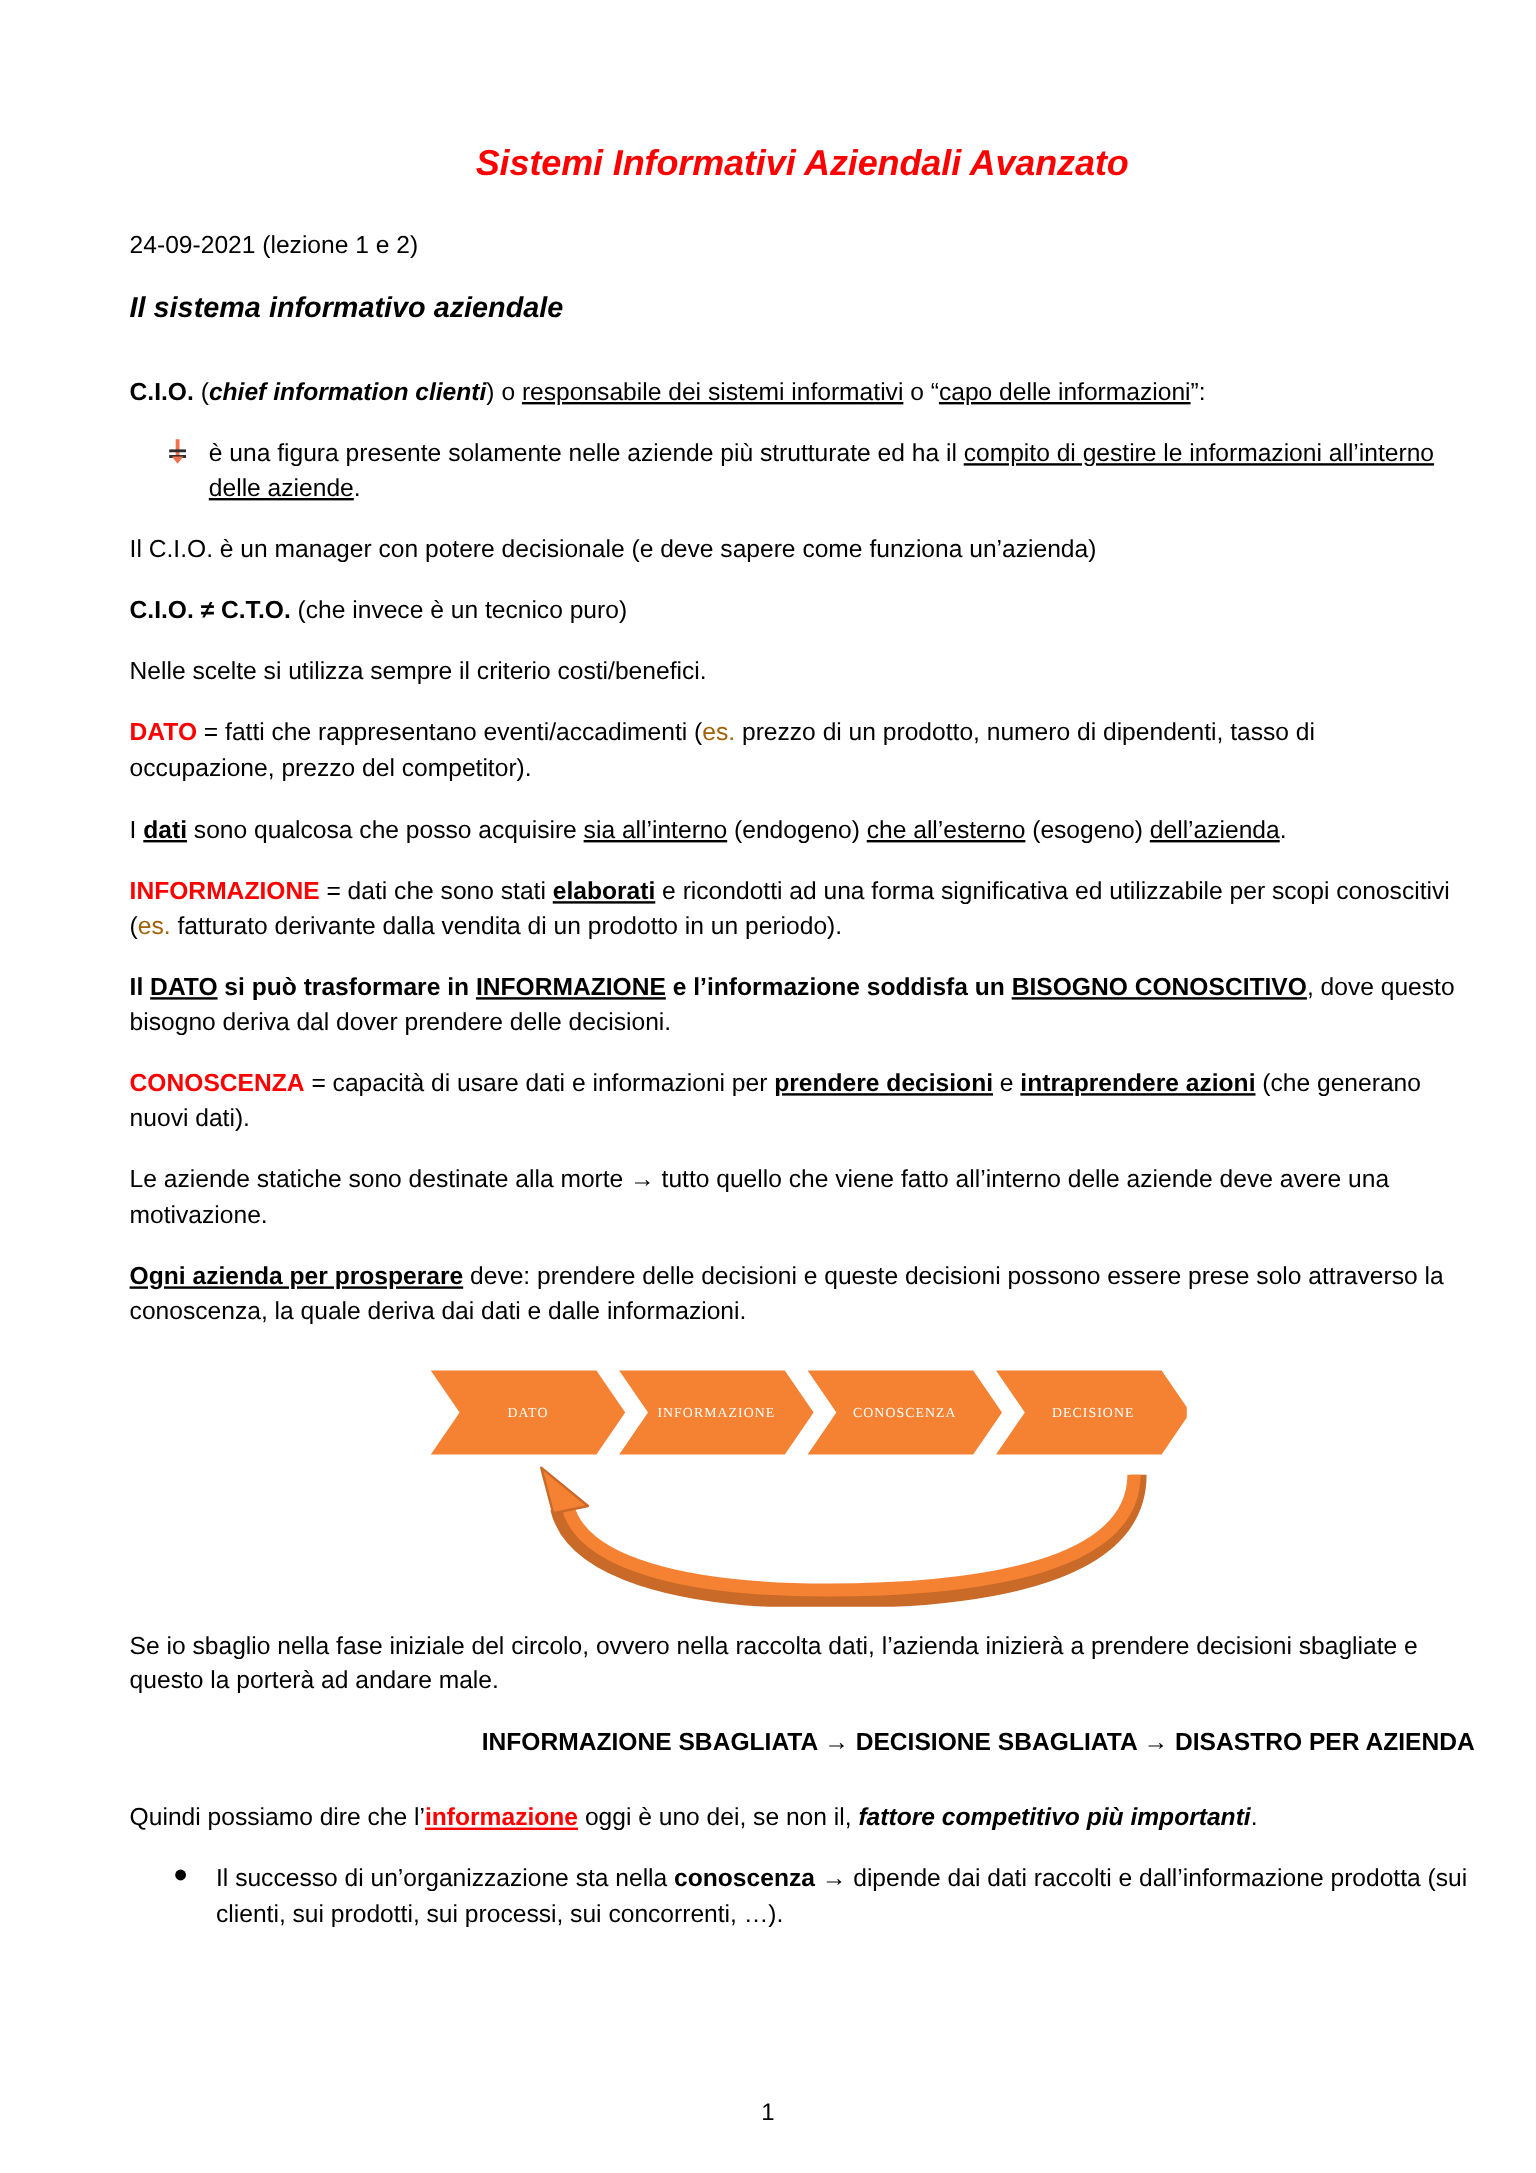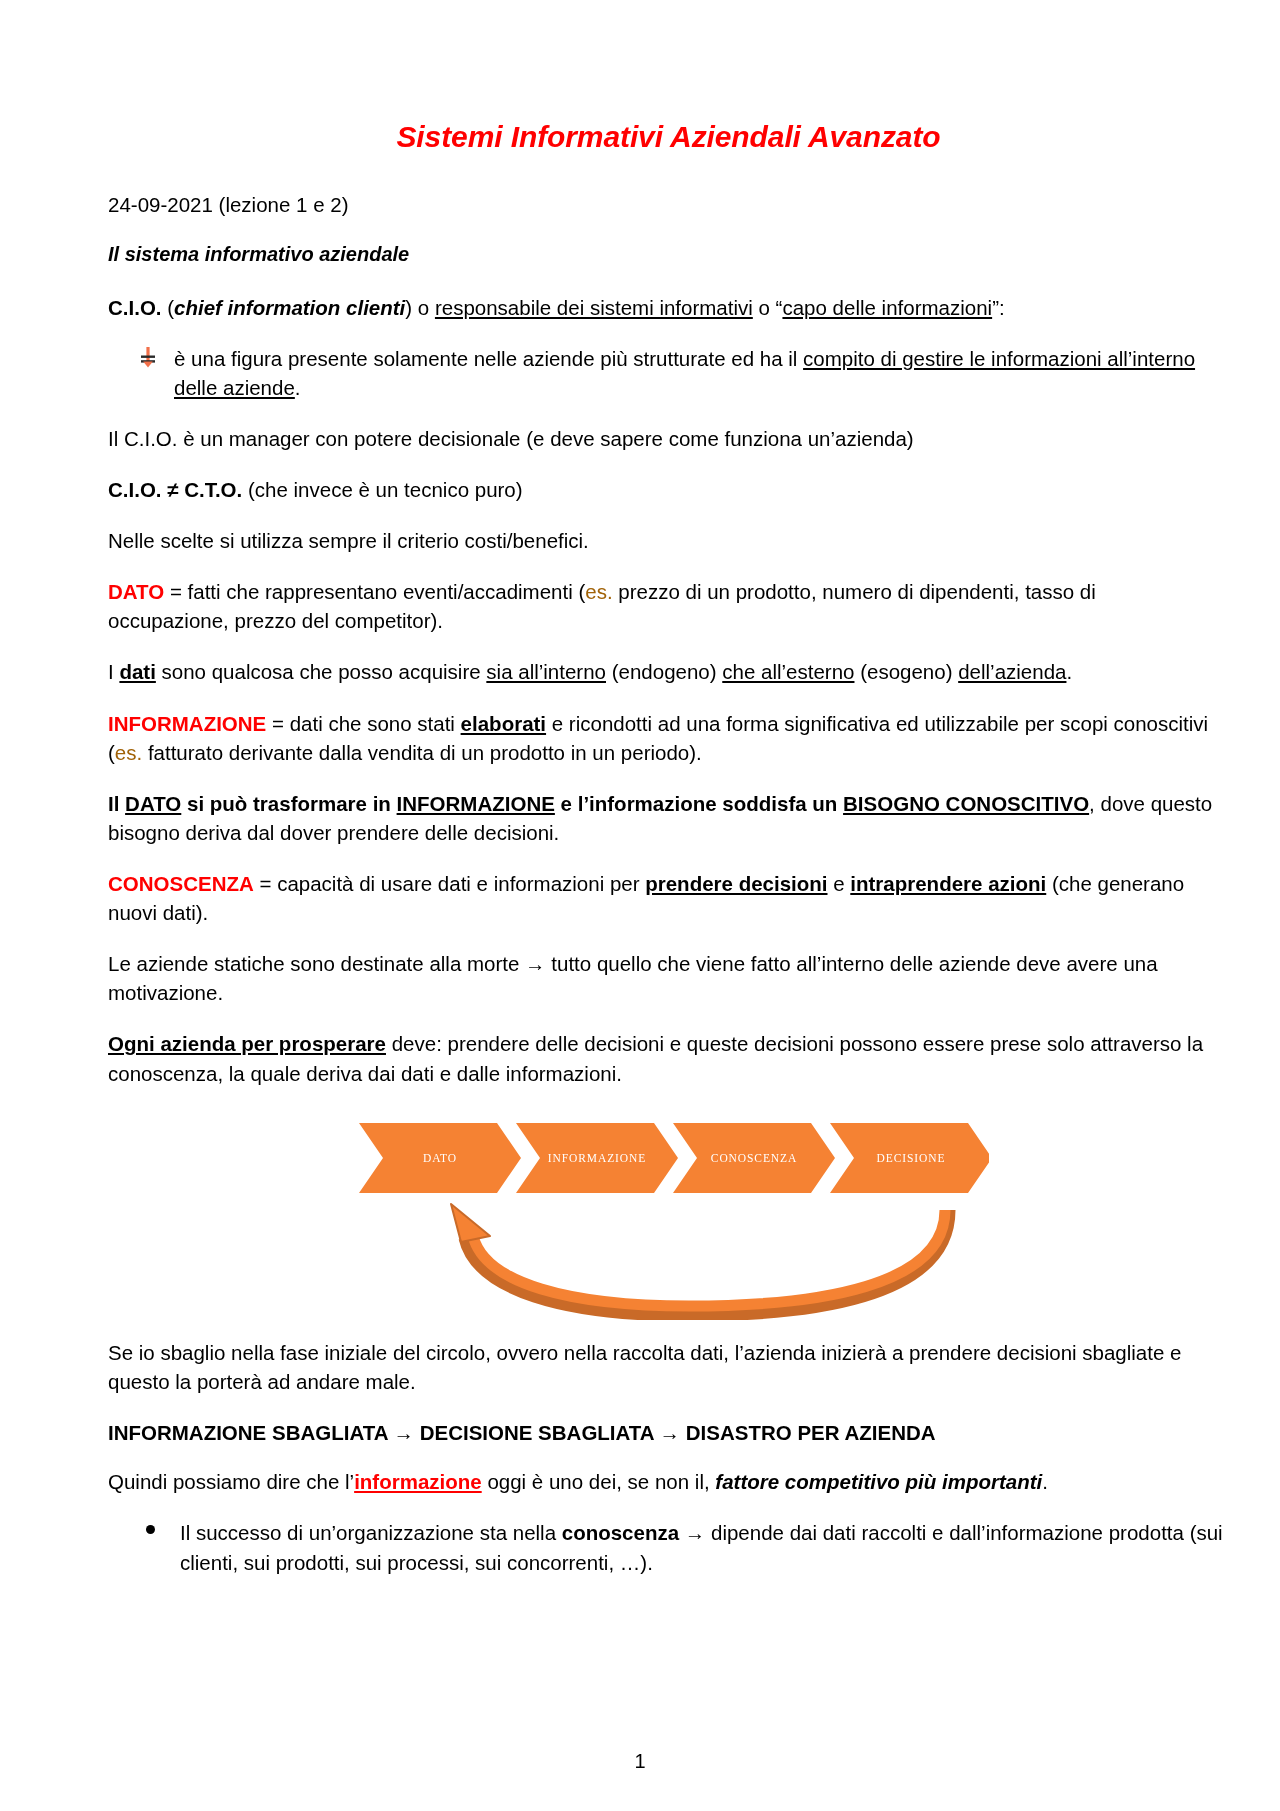--- a/index.html
+++ b/index.html
@@ -31,24 +31,24 @@
     line-height: 1.25;
     margin: 0 0 34px 0;
     letter-spacing: -0.1px;
   }
   p.body-line {
     font-size: 20.5px;
     line-height: 1.42;
     margin: 0 16px 22px 0;
   }
   h2.section-head {
-    font-size: 20px;
+    font-size: 24px;
     font-weight: bold;
     font-style: italic;
-    margin: 0 0 26px 0;
+    margin: 0 0 40px 0;
     line-height: 1.3;
   }
   .b { font-weight: bold; }
   .u { text-decoration: underline; }
   .bi { font-weight: bold; font-style: italic; }
   .bu { font-weight: bold; text-decoration: underline; }
   .red { color: #a16207; }
   .red-b { color: #ff0000; font-weight: bold; }
   .red-bu { color: #ff0000; font-weight: bold; text-decoration: underline; }
 
@@ -87,24 +87,24 @@
     position: absolute;
     left: 38px;
     top: 7px;
     width: 9px;
     height: 9px;
     border-radius: 50%;
     background: #000;
     display: inline-block;
   }
   .centered-line {
-    text-align: left;
+    text-align: right;
     font-weight: bold;
     font-size: 20.5px;
-    margin: 0 0 20px 0;
+    margin: 0 0 34px 0;
     line-height: 1.42;
   }
   .diagram-wrap {
     margin: 20px 0 18px 0;
     display: flex;
     justify-content: center;
   }
   .page-number {
     position: absolute;
     left: 0;

